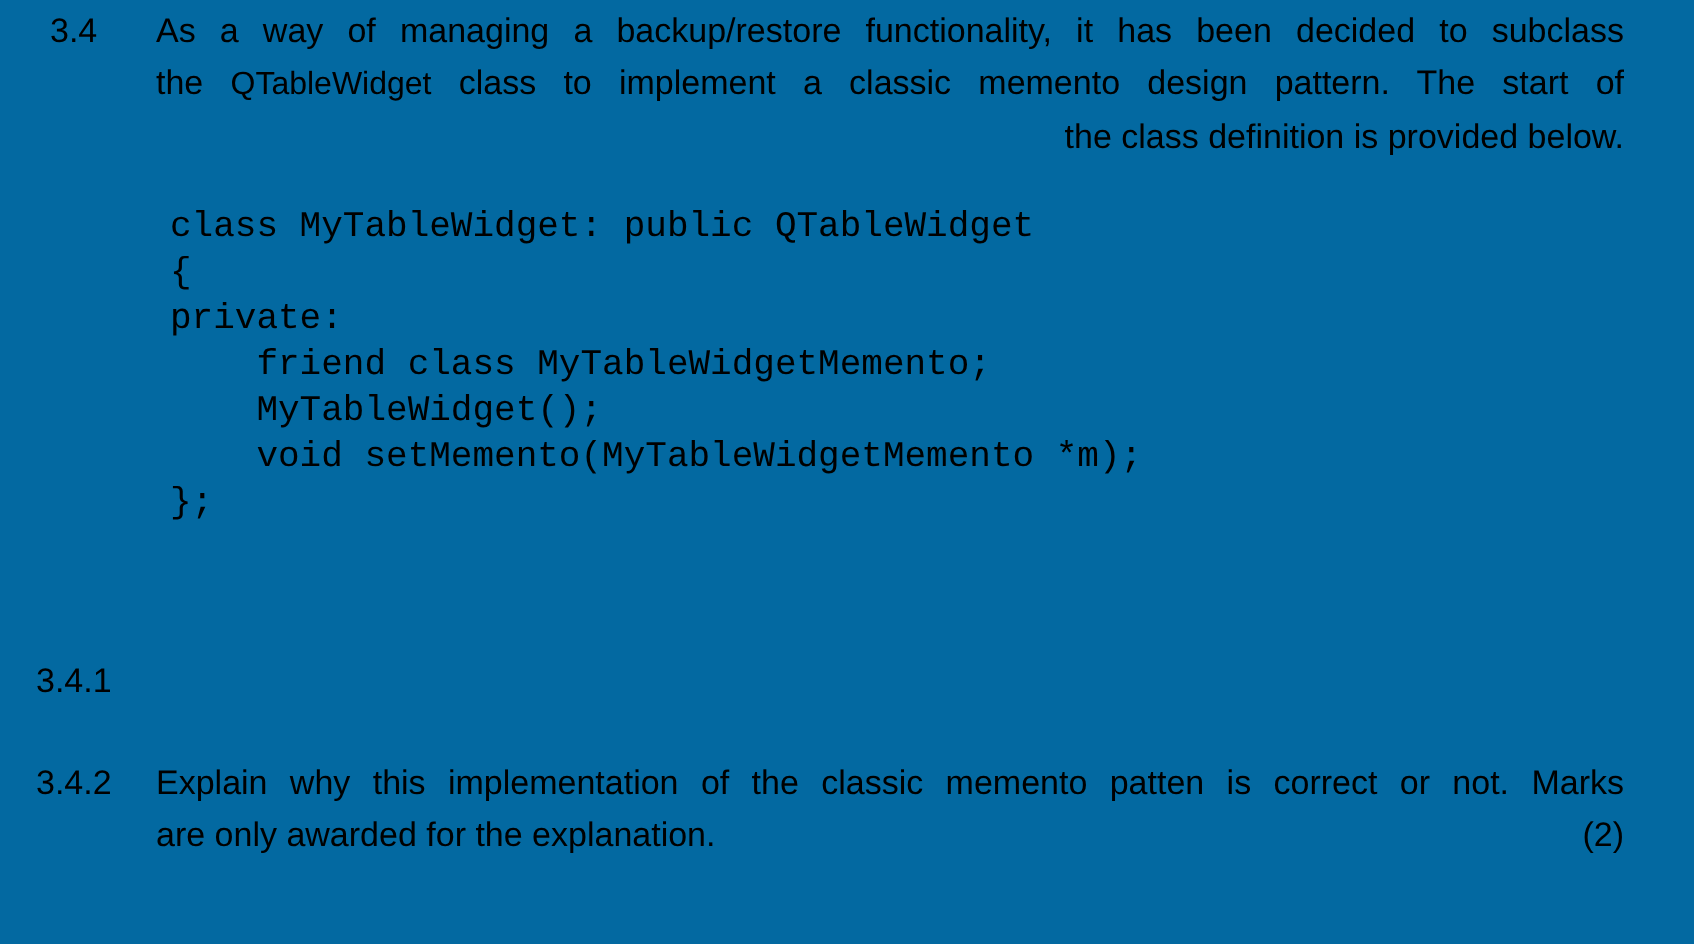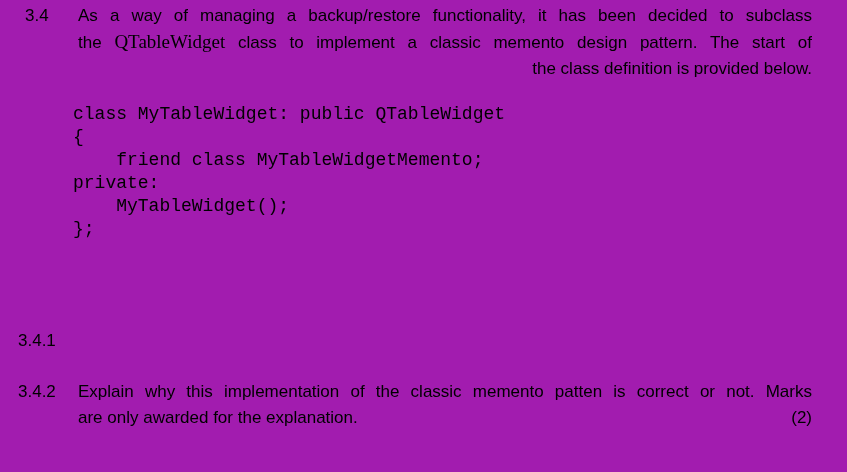--- a/index.html
+++ b/index.html
@@ -9,21 +9,21 @@
   }
   body {
     width: 847px;
     height: 472px;
     overflow: hidden;
   }
   .page {
     position: relative;
     width: 847px;
     height: 472px;
-    background: #a21caf;
+    background: #0369a1;
     color: #000000;
     font-family: "Liberation Sans", sans-serif;
     font-size: 17px;
   }
   .q-row {
     position: absolute;
     left: 0;
     display: flex;
     align-items: flex-start;
   }
@@ -49,28 +49,28 @@
   }
   .line-last {
     text-align: right;
   }
   .line-with-marks {
     display: flex;
     justify-content: space-between;
     line-height: 26px;
   }
   .mono-inline {
-    font-family: Liberation Serif, serif;
-    font-size: 19px;
+    font-family: Liberation Sans, sans-serif;
+    font-size: 16px;
     margin-top: 45px;
   }
   .code-block {
     position: absolute;
     top: 103px;
-    left: 73px;
+    left: 85px;
     font-family: "Liberation Mono", monospace;
     font-size: 18px;
     line-height: 23px;
   }
   .code-line {
     white-space: pre;
   }
   .intro-section { top: 3px; }
   .sub-question-1 { top: 328px; gap: 48px; }
   .sub-question-2 { top: 379px; }
@@ -86,23 +86,24 @@
     <div class="q-body">
       <div class="line just">As a way of managing a backup/restore functionality, it has been decided to subclass</div>
       <div class="line just"><span>the </span><span class="mono-inline">QTableWidget</span><span> class to implement a classic memento design pattern. The start of</span></div>
       <div class="line line-last">the class definition is provided below.</div>
     </div>
   </div>
 
   <div class="code-block">
     <div class="code-line">class MyTableWidget: public QTableWidget</div>
     <div class="code-line">{</div>
+    <div class="code-line">private:</div>
     <div class="code-line">    friend class MyTableWidgetMemento;</div>
-    <div class="code-line">private:</div>
     <div class="code-line">    MyTableWidget();</div>
+    <div class="code-line">    void setMemento(MyTableWidgetMemento *m);</div>
     <div class="code-line">};</div>
   </div>
 
   <div class="q-row sub-question-1">
     <div class="q-num q-num-sub">3.4.1</div>
     <div class="q-body">
     </div>
   </div>
 
   <div class="q-row sub-question-2">

